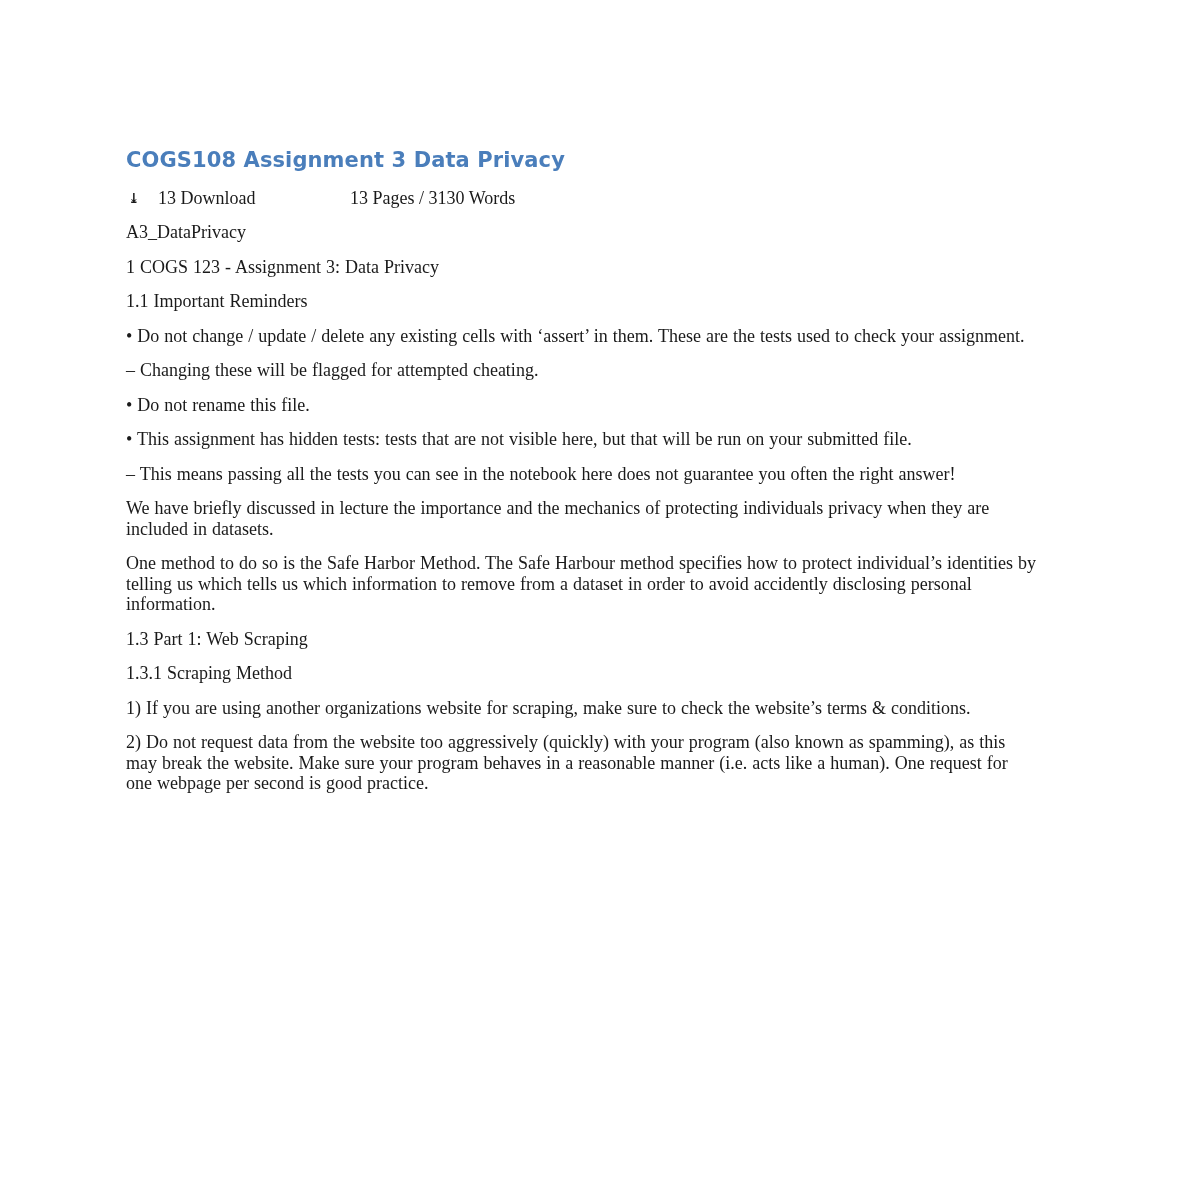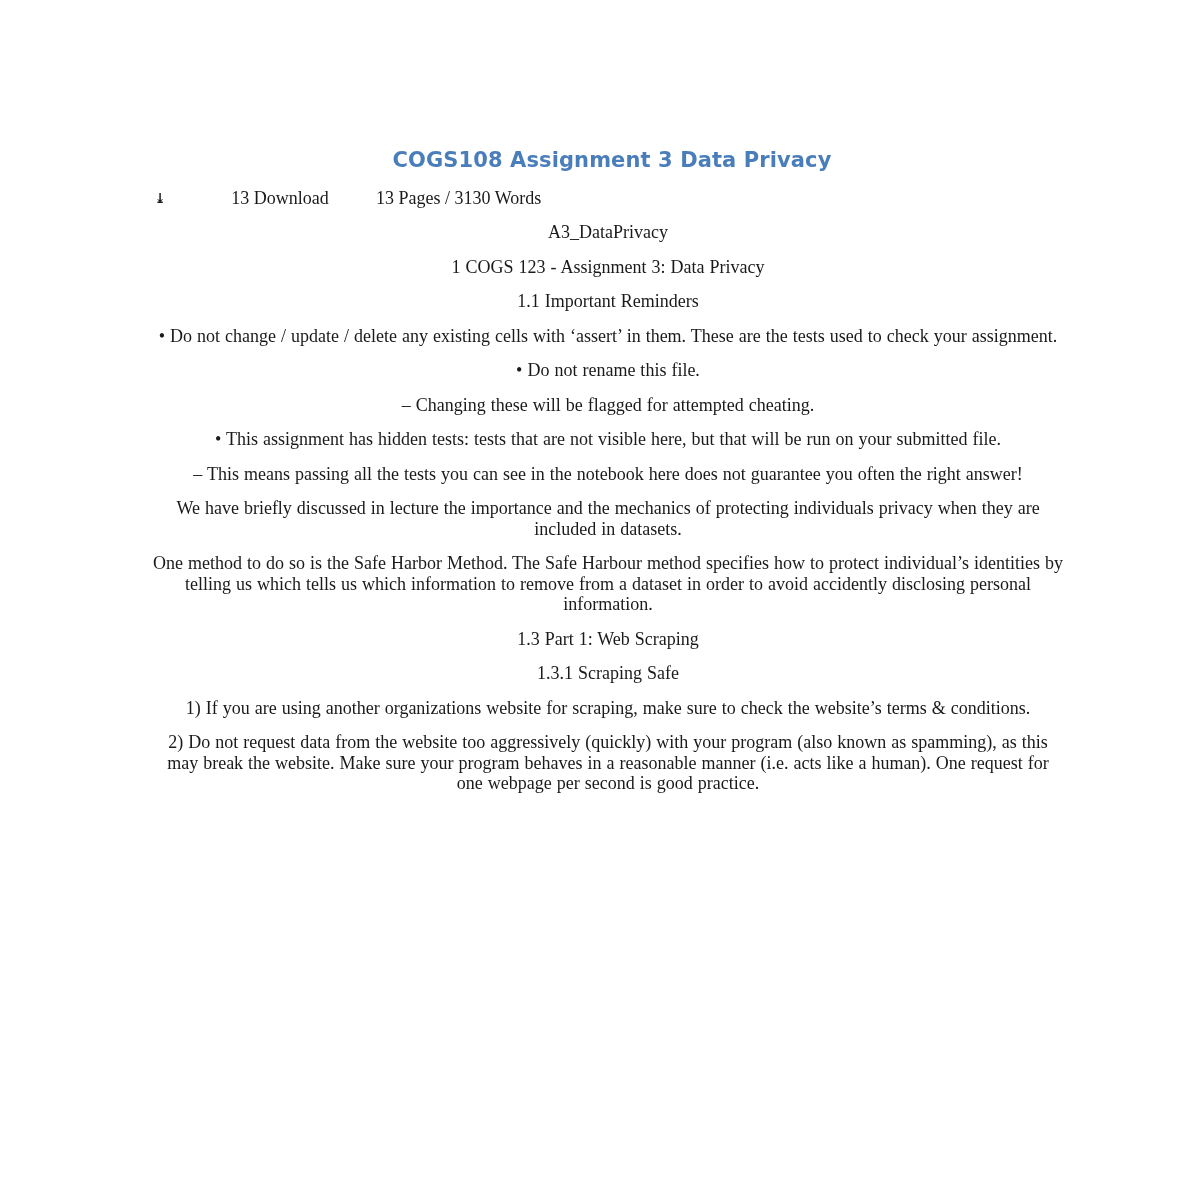--- a/index.html
+++ b/index.html
@@ -1,20 +1,20 @@
 <!DOCTYPE html>
 <html><head>
   <meta charset="utf-8">
   <style>
     html, body { margin: 0; padding: 0; }
     body {
       width: 1200px; height: 1200px; background: #ffffff; position: relative; overflow: hidden;
       font-family: "Liberation Serif", "DejaVu Serif", serif; color: #1a1a1a;
     }
-    .page { position: absolute; left: 152px; top: 144px; width: 920px; text-align: center; }
+    .page { position: absolute; left: 126px; top: 144px; width: 920px; }
     .title {
       font-family: "DejaVu Sans", "Liberation Sans", sans-serif; font-weight: bold;
       font-size: 21px; color: #4a7ebb; margin: 0 0 12px 0; letter-spacing: 0.1px; line-height: 32px;
     }
     .meta { display: flex; align-items: center; font-size: 18px; line-height: 21px; margin-bottom: 13px; }
     .meta .dl-icon { width: 12px; display: inline-block; margin-left: 2px; margin-right: 18px; font-size: 14px; font-weight: bold; }
     .meta .downloads { width: 192px; }
     p { margin: 0 8px 14px 0; font-size: 18px; line-height: 20.5px; word-spacing: 0.5px; }
   </style>
 </head>
@@ -24,23 +24,23 @@
   <h1 class="title">COGS108 Assignment 3 Data Privacy</h1>
   <div class="meta">
     <span class="dl-icon">⤓</span>
     <span class="downloads">13 Download</span>
     <span>13 Pages / 3130 Words</span>
   </div>
   <p>A3_DataPrivacy</p>
   <p>1 COGS 123 - Assignment 3: Data Privacy</p>
   <p>1.1 Important Reminders</p>
   <p>• Do not change / update / delete any existing cells with ‘assert’ in them. These are the tests used to check your assignment.</p>
+  <p>– Changing these will be flagged for attempted cheating.</p>
   <p>• Do not rename this file.</p>
-  <p>– Changing these will be flagged for attempted cheating.</p>
   <p>• This assignment has hidden tests: tests that are not visible here, but that will be run on your submitted file.</p>
   <p>– This means passing all the tests you can see in the notebook here does not guarantee you often the right answer!</p>
   <p>We have briefly discussed in lecture the importance and the mechanics of protecting individuals privacy when they are included in datasets.</p>
   <p>One method to do so is the Safe Harbor Method. The Safe Harbour method specifies how to protect individual’s identities by telling us which tells us which information to remove from a dataset in order to avoid accidently disclosing personal information.</p>
   <p>1.3 Part 1: Web Scraping</p>
-  <p>1.3.1 Scraping Safe</p>
+  <p>1.3.1 Scraping Method</p>
   <p>1) If you are using another organizations website for scraping, make sure to check the website’s terms &amp; conditions.</p>
   <p>2) Do not request data from the website too aggressively (quickly) with your program (also known as spamming), as this may break the website. Make sure your program behaves in a reasonable manner (i.e. acts like a human). One request for one webpage per second is good practice.</p>
 </div>
 
 </body></html>

